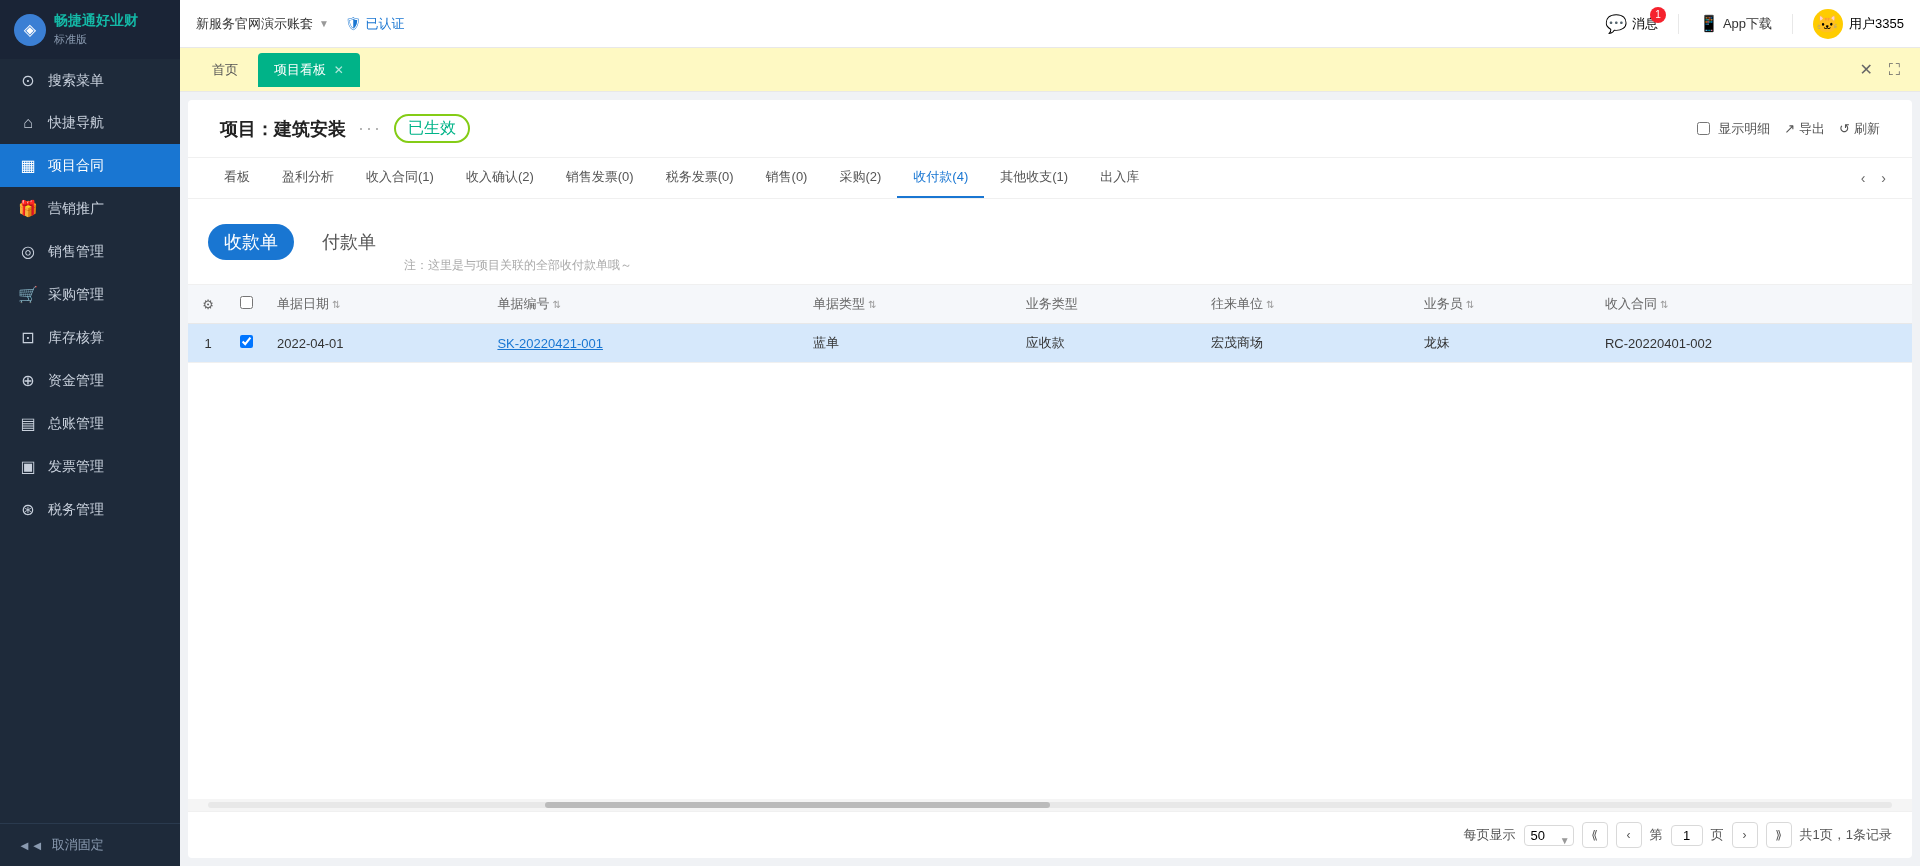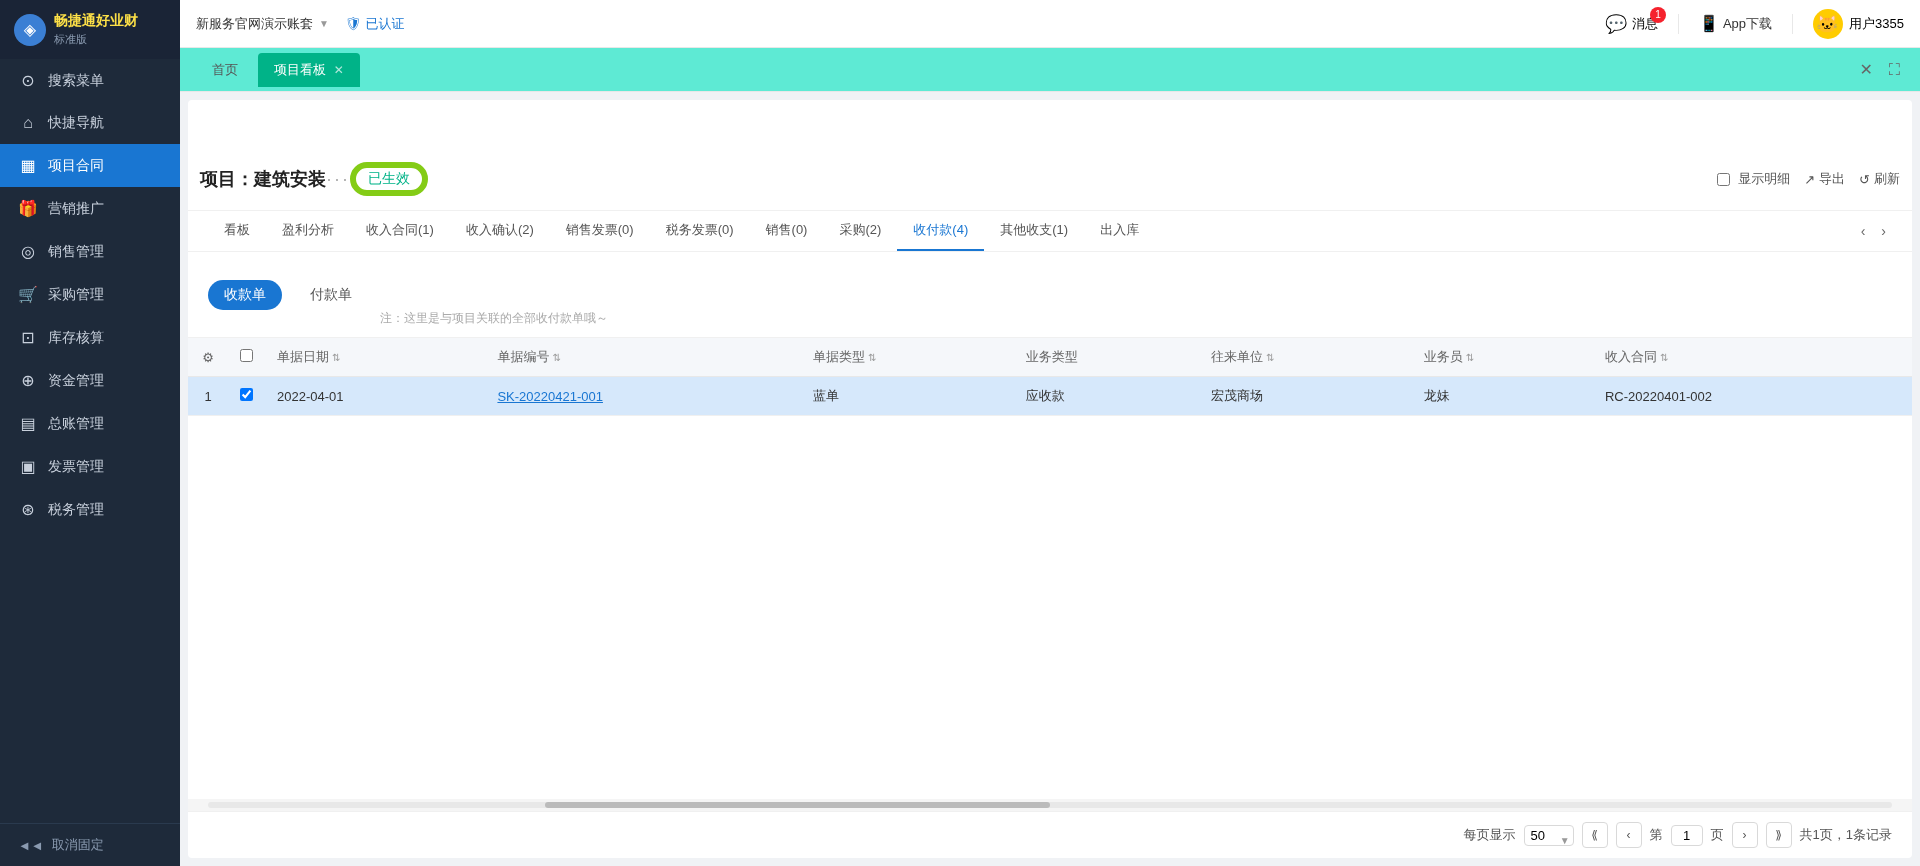--- a/index.html
+++ b/index.html
@@ -22,21 +22,21 @@
       background: #1a2436;
       gap: 8px;
     }
     .sidebar-logo-icon {
       width: 32px; height: 32px;
       background: #3b7fd4;
       border-radius: 50%;
       display: flex; align-items: center; justify-content: center;
       font-size: 16px; color: white;
     }
-    .sidebar-logo-text { font-size: 14px; color: #fde047; font-weight: bold; }
+    .sidebar-logo-text { font-size: 14px; color: #14b8a6; font-weight: bold; }
     .sidebar-edition { font-size: 11px; color: #8a9ab0; margin-top: 2px; }
     .sidebar-scroll { flex: 1; overflow-y: auto; }
     .sidebar-scroll::-webkit-scrollbar { width: 4px; }
     .sidebar-scroll::-webkit-scrollbar-thumb { background: #3a4a5a; border-radius: 2px; }
     .sidebar-item {
       display: flex;
       align-items: center;
       padding: 12px 18px;
       gap: 10px;
       cursor: pointer;
@@ -135,21 +135,21 @@
     .topbar-avatar {
       width: 30px; height: 30px;
       border-radius: 50%;
       background: #ffcc00;
       display: flex; align-items: center; justify-content: center;
       font-size: 18px;
     }
 
     
     .tabbar {
-      background: #5eead4;
+      background: #fef9c3;
       display: flex;
       align-items: center;
       padding: 0 16px;
       border-bottom: 1px solid #e8e8e8;
       height: 44px;
       gap: 4px;
     }
     .tab {
       padding: 8px 16px;
       font-size: 13px;
@@ -188,36 +188,36 @@
       border-radius: 4px;
       display: flex;
       flex-direction: column;
       overflow: hidden;
     }
 
     
     .project-header {
       display: flex;
       align-items: center;
-      padding: 14px 12px;
+      padding: 14px 32px;
       border-bottom: 1px solid #f0f0f0;
-      margin-top: 48px;
+      gap: 12px;
     }
     .project-dots {
       color: #aaa;
       font-size: 18px;
       cursor: pointer;
       letter-spacing: 2px;
     }
     .project-status {
-      border: 6px solid #84cc16;
+      border: 2px solid #84cc16;
       color: #00b388;
       border-radius: 20px;
       padding: 2px 12px;
-      font-size: 14px;
+      font-size: 16px;
     }
     .project-header-right {
       margin-left: auto;
       display: flex;
       align-items: center;
       gap: 14px;
     }
     .header-check-label {
       display: flex;
       align-items: center;
@@ -275,21 +275,21 @@
     .inner-tabs {
       display: flex;
       align-items: center;
       padding: 10px 20px;
       gap: 12px;
       border-bottom: 1px solid #f0f0f0;
     }
     .inner-tab {
       padding: 6px 16px;
       border-radius: 20px;
-      font-size: 14px;
+      font-size: 18px;
       cursor: pointer;
       color: #555;
     }
     .inner-tab.active {
       background: #1976d2;
       color: #fff;
     }
     .inner-tab-hint {
       font-size: 12px;
       color: #aaa;

